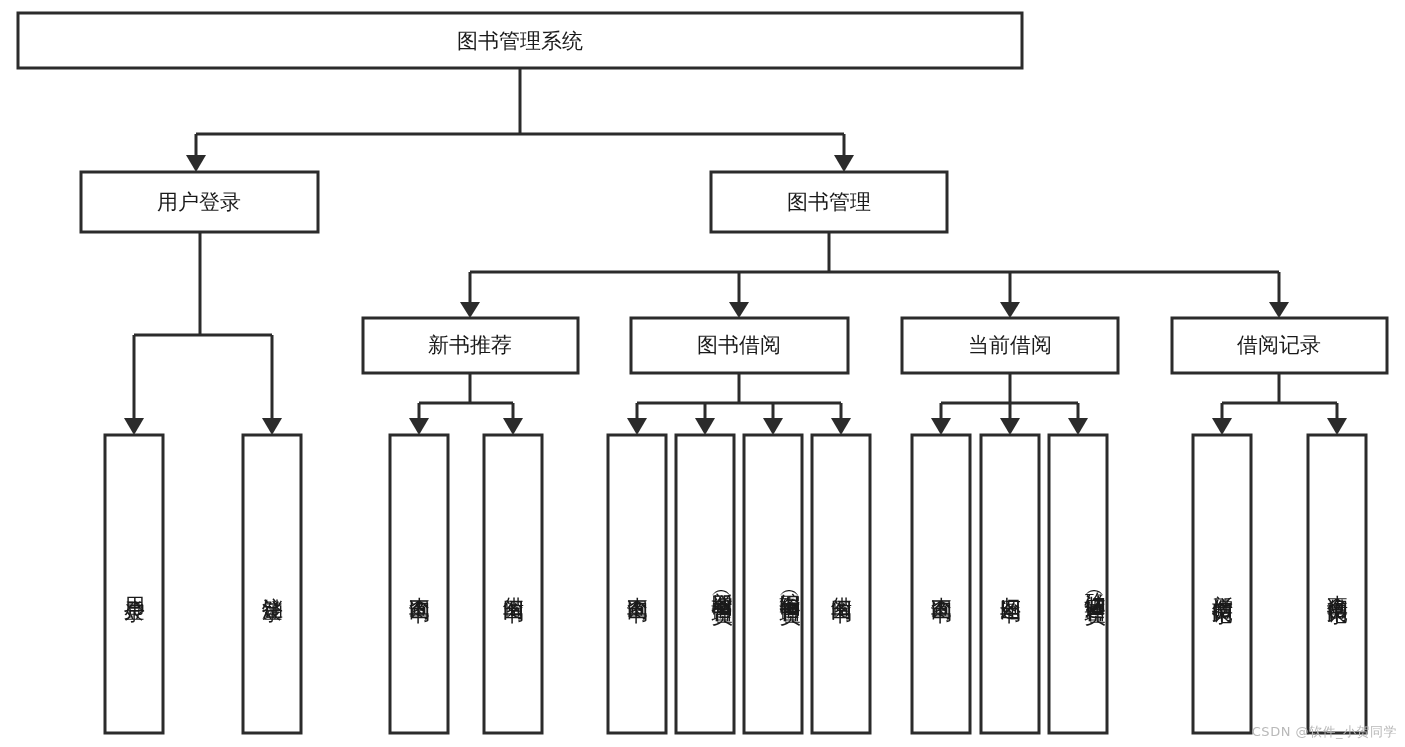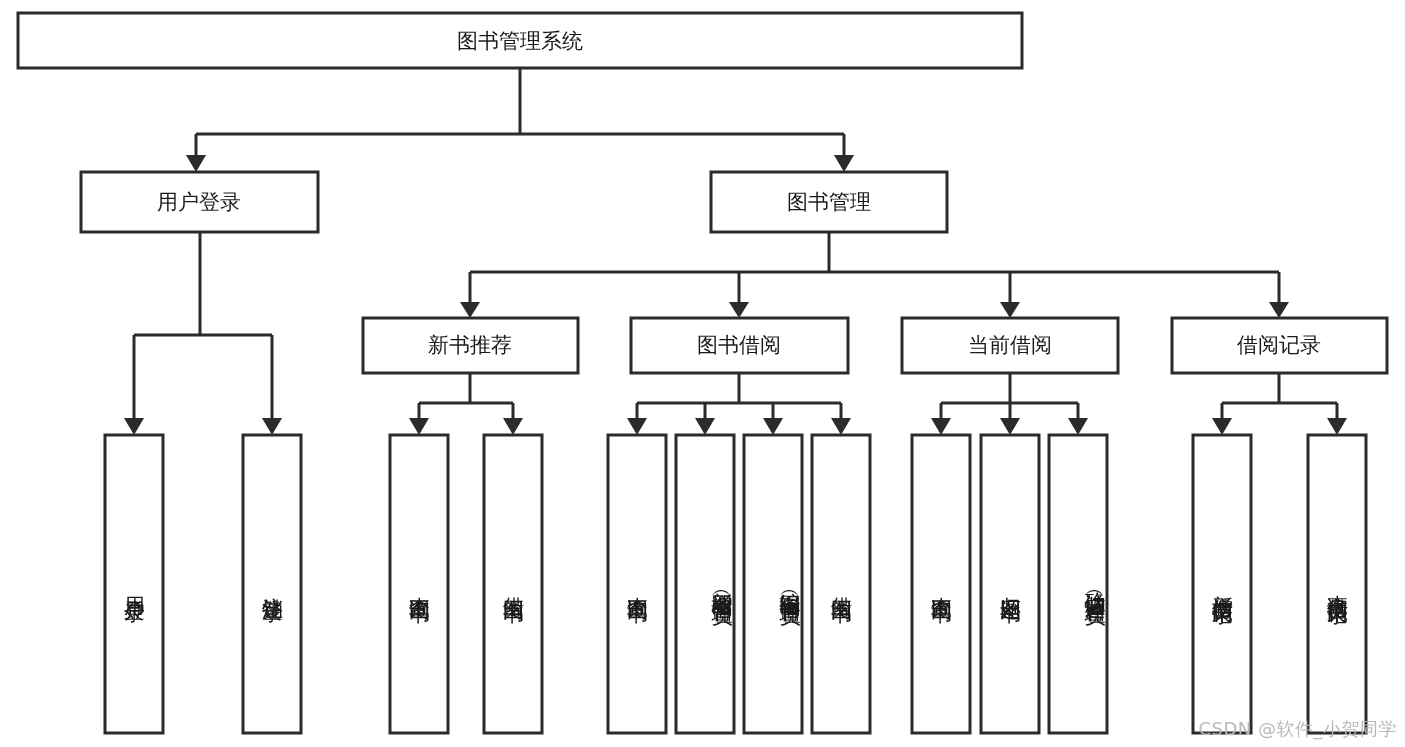--- a/index.html
+++ b/index.html
@@ -62,21 +62,21 @@
     justify-content: center;
     text-align: center;
     white-space: nowrap;
     pointer-events: none;
   }
   .watermark {
     position: absolute;
     right: 8px;
     bottom: 6px;
     font-family: "DejaVu Sans", "Liberation Sans", sans-serif;
-    font-size: 18px;
+    font-size: 13px;
     color: #b9b9b9;
     white-space: nowrap;
     letter-spacing: 0.5px;
   }
 </style>
 </head>
 <body>
 
 <div id="diagram-root">
 

